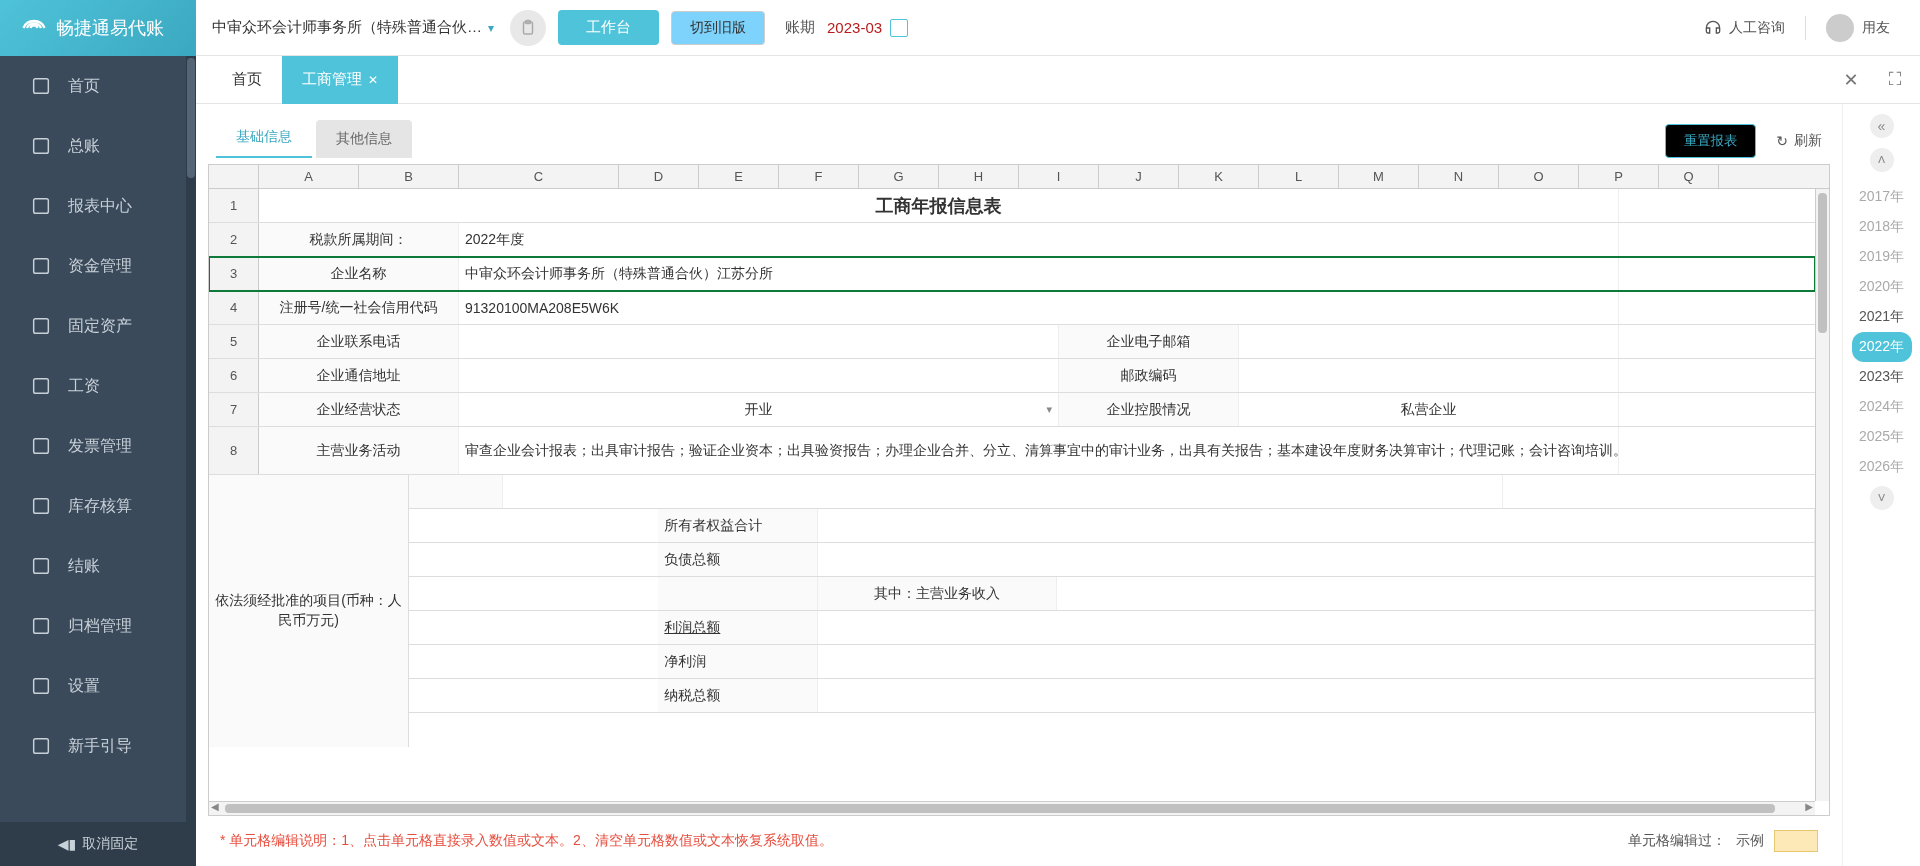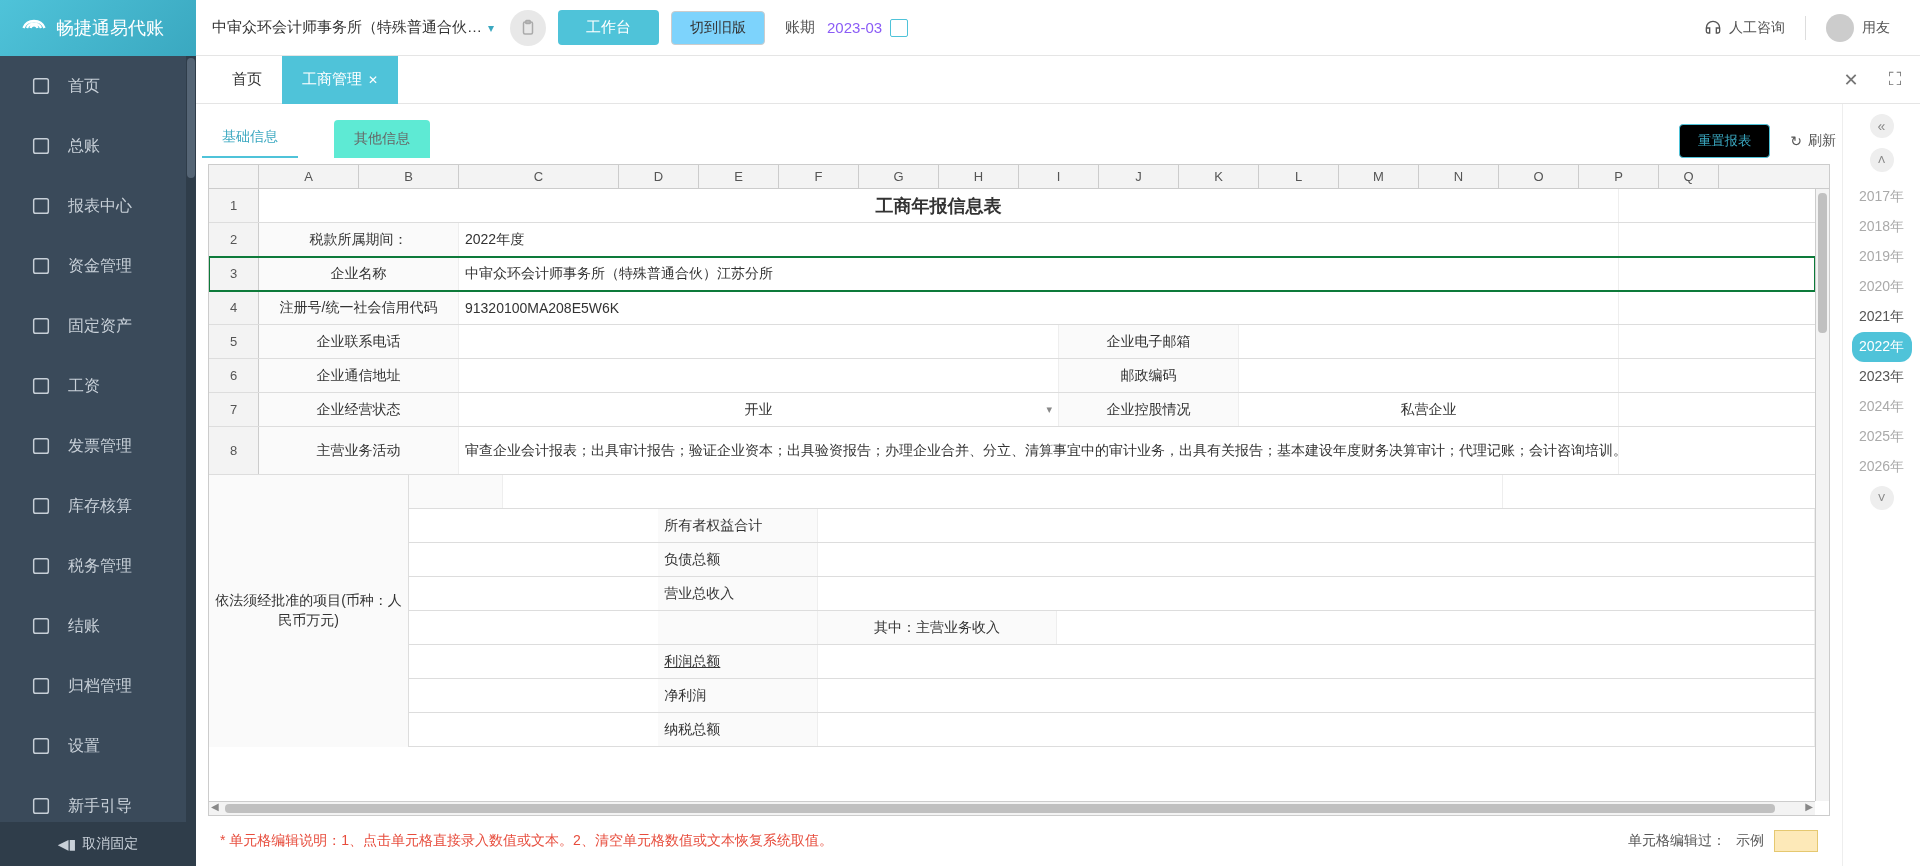--- a/index.html
+++ b/index.html
@@ -8,21 +8,21 @@
 
 .header { height: 56px; display: flex; align-items: center; border-bottom: 1px solid #e5e5e5; }
 .logo { width: 196px; height: 56px; display: flex; align-items: center; padding-left: 20px; color: #fff; background: linear-gradient(135deg, #4fc3d9, #3aa8c0); font-size: 18px; gap: 8px; }
 .logo svg { width: 28px; height: 28px; }
 .company-selector { padding: 0 16px; display: flex; align-items: center; gap: 6px; cursor: pointer; font-size: 15px; color: #333; }
 .company-selector .chev { color: #3aa8c0; font-size: 12px; }
 .circle-icon { width: 36px; height: 36px; border-radius: 50%; background: #e8e8e8; display: flex; align-items: center; justify-content: center; margin-right: 12px; color: #999; }
 .btn-workspace { background: #4fc3d9; color: #fff; border: none; padding: 8px 28px; border-radius: 4px; font-size: 15px; margin-right: 12px; cursor: pointer; }
 .btn-oldver { background: #7dd3fc; color: #333; border: 1px solid #ccc; padding: 7px 18px; border-radius: 4px; font-size: 14px; cursor: pointer; margin-right: 20px; }
 .period-label { color: #555; margin-right: 12px; font-size: 15px; }
-.period-val { color: #8b5cf6; font-size: 15px; margin-right: 8px; }
+.period-val { color: #b91c1c; font-size: 15px; margin-right: 8px; }
 .cal-icon { width: 18px; height: 18px; border: 1.5px solid #4fc3d9; border-radius: 2px; position: relative; }
 .header-right { margin-left: auto; display: flex; align-items: center; gap: 20px; padding-right: 30px; }
 .consult { display: flex; align-items: center; gap: 6px; color: #555; cursor: pointer; }
 .divider-v { width: 1px; height: 24px; background: #ddd; }
 .user { display: flex; align-items: center; gap: 8px; color: #555; cursor: pointer; text-align: center; }
 .avatar { width: 28px; height: 28px; border-radius: 50%; background: #ccc; }
 
 
 .sidebar { position: absolute; left: 0; top: 56px; width: 196px; bottom: 0; background: #3a4a5a; color: #c8d0d8; display: flex; flex-direction: column; }
 .sidebar-scroll { flex: 1; overflow: auto; }
@@ -38,24 +38,24 @@
 .tabs-row { height: 48px; background: #fff; border-bottom: 1px solid #e5e5e5; display: flex; align-items: center; padding: 0 16px; position: relative; }
 .tab { padding: 0 20px; height: 48px; display: flex; align-items: center; gap: 6px; cursor: pointer; color: #333; font-size: 15px; }
 .tab.active { background: #4fc3d9; color: #fff; }
 .tab .close { font-size: 12px; }
 .tabs-actions { position: absolute; right: 10px; display: flex; gap: 14px; }
 .icon-btn { width: 30px; height: 30px; display:flex; align-items:center; justify-content:center; cursor:pointer; color:#777; font-size:18px; }
 
 .content { flex: 1; background: #fff; margin: 0; position: relative; display: flex; }
 
 .content-left { flex: 1; display: flex; flex-direction: column; position: relative; }
-.sub-tabs { height: 54px; display: flex; align-items: flex-end; padding: 0 6px; gap: 12px; }
+.sub-tabs { height: 54px; display: flex; align-items: flex-end; padding: 0 20px; gap: 4px; }
 .sub-tab { padding: 10px 20px; cursor: pointer; color: #666; border-top-left-radius: 4px; border-top-right-radius:4px; }
 .sub-tab.active { color: #3aa8c0; border-bottom: 2px solid #4fc3d9; }
-.sub-tab.inactive { background: #5eead4; margin-left: 24px; }
+.sub-tab.inactive { background: #e5e5e5; }
 .sub-actions { margin-left: auto; display:flex; align-items:center; gap:20px; }
 .btn-reset { border: 1px solid #4fc3d9; color: #3aa8c0; background:#000000; padding: 7px 18px; border-radius:4px; cursor:pointer; }
 .btn-refresh { display:flex; align-items:center; gap:6px; color:#555; cursor:pointer; }
 
 
 .sheet-wrap { flex:1; position:relative; overflow:hidden; margin: 6px 12px 0 12px; border:1px solid #ccc; }
 .col-headers { height: 24px; background: #f3f3f3; display:flex; border-bottom:1px solid #ccc; }
 .ch-corner { width: 50px; border-right:1px solid #ccc; }
 .ch { flex: 0 0 auto; text-align:center; font-size:13px; color:#555; border-right:1px solid #ccc; line-height:24px; }
 .sheet-body { position:absolute; top:24px; left:0; right:14px; bottom:14px; overflow:hidden; }
@@ -185,28 +185,20 @@
         </span>
         <span>发票管理</span>
       </div>
       <div class="sb-item">
         <span class="ic">
           <svg width="22" height="22" viewBox="0 0 24 24" fill="none" stroke="currentColor" stroke-width="1.6">
             <rect x="4" y="4" width="16" height="16" rx="2"></rect>
           </svg>
         </span>
         <span>库存核算</span>
-      </div>
-      <div class="sb-item">
-        <span class="ic">
-          <svg width="22" height="22" viewBox="0 0 24 24" fill="none" stroke="currentColor" stroke-width="1.6">
-            <rect x="4" y="4" width="16" height="16" rx="2"></rect>
-          </svg>
-        </span>
-        <span>税务管理</span>
       </div>
       <div class="sb-item">
         <span class="ic">
           <svg width="22" height="22" viewBox="0 0 24 24" fill="none" stroke="currentColor" stroke-width="1.6">
             <rect x="4" y="4" width="16" height="16" rx="2"></rect>
           </svg>
         </span>
         <span>结账</span>
       </div>
       <div class="sb-item">
@@ -349,26 +341,20 @@
               <div class="cell hdr" style="width: 160px; margin-left: 200px; text-align: center;">所有者权益合计</div>
               <div class="cell" style="width: 1000px; margin-left: 0px;"></div>
             </div>
             <div class="row">
               <div class="rh">11</div>
               <div class="cell center hdr" style="width: 200px; margin-left: 0px; visibility: hidden;"></div>
               <div class="cell hdr" style="width: 160px; margin-left: 200px;">负债总额</div>
               <div class="cell" style="width: 1000px; margin-left: 0px;"></div>
             </div>
             <div class="row">
-              <div class="rh">12</div>
-              <div class="cell center hdr" style="width: 200px; margin-left: 0px; visibility: hidden;">企业资产状况信息(币种：人民币万元)</div>
-              <div class="cell hdr" style="width: 160px; margin-left: 200px;">营业总收入</div>
-              <div class="cell" style="width: 1000px; margin-left: 0px;"></div>
-            </div>
-            <div class="row">
               <div class="rh">13</div>
               <div class="cell center hdr" style="width: 200px; margin-left: 0px; visibility: hidden;"></div>
               <div class="cell hdr" style="width: 160px; margin-left: 200px;"></div>
               <div class="cell center hdr" style="width: 240px; margin-left: 0px;">其中：主营业务收入</div>
               <div class="cell" style="width: 760px; margin-left: 0px;"></div>
             </div>
             <div class="row">
               <div class="rh">14</div>
               <div class="cell center hdr" style="width: 200px; margin-left: 0px; visibility: hidden;"></div>
               <div class="cell hdr" style="width: 160px; margin-left: 200px; text-decoration: underline;">利润总额</div>

